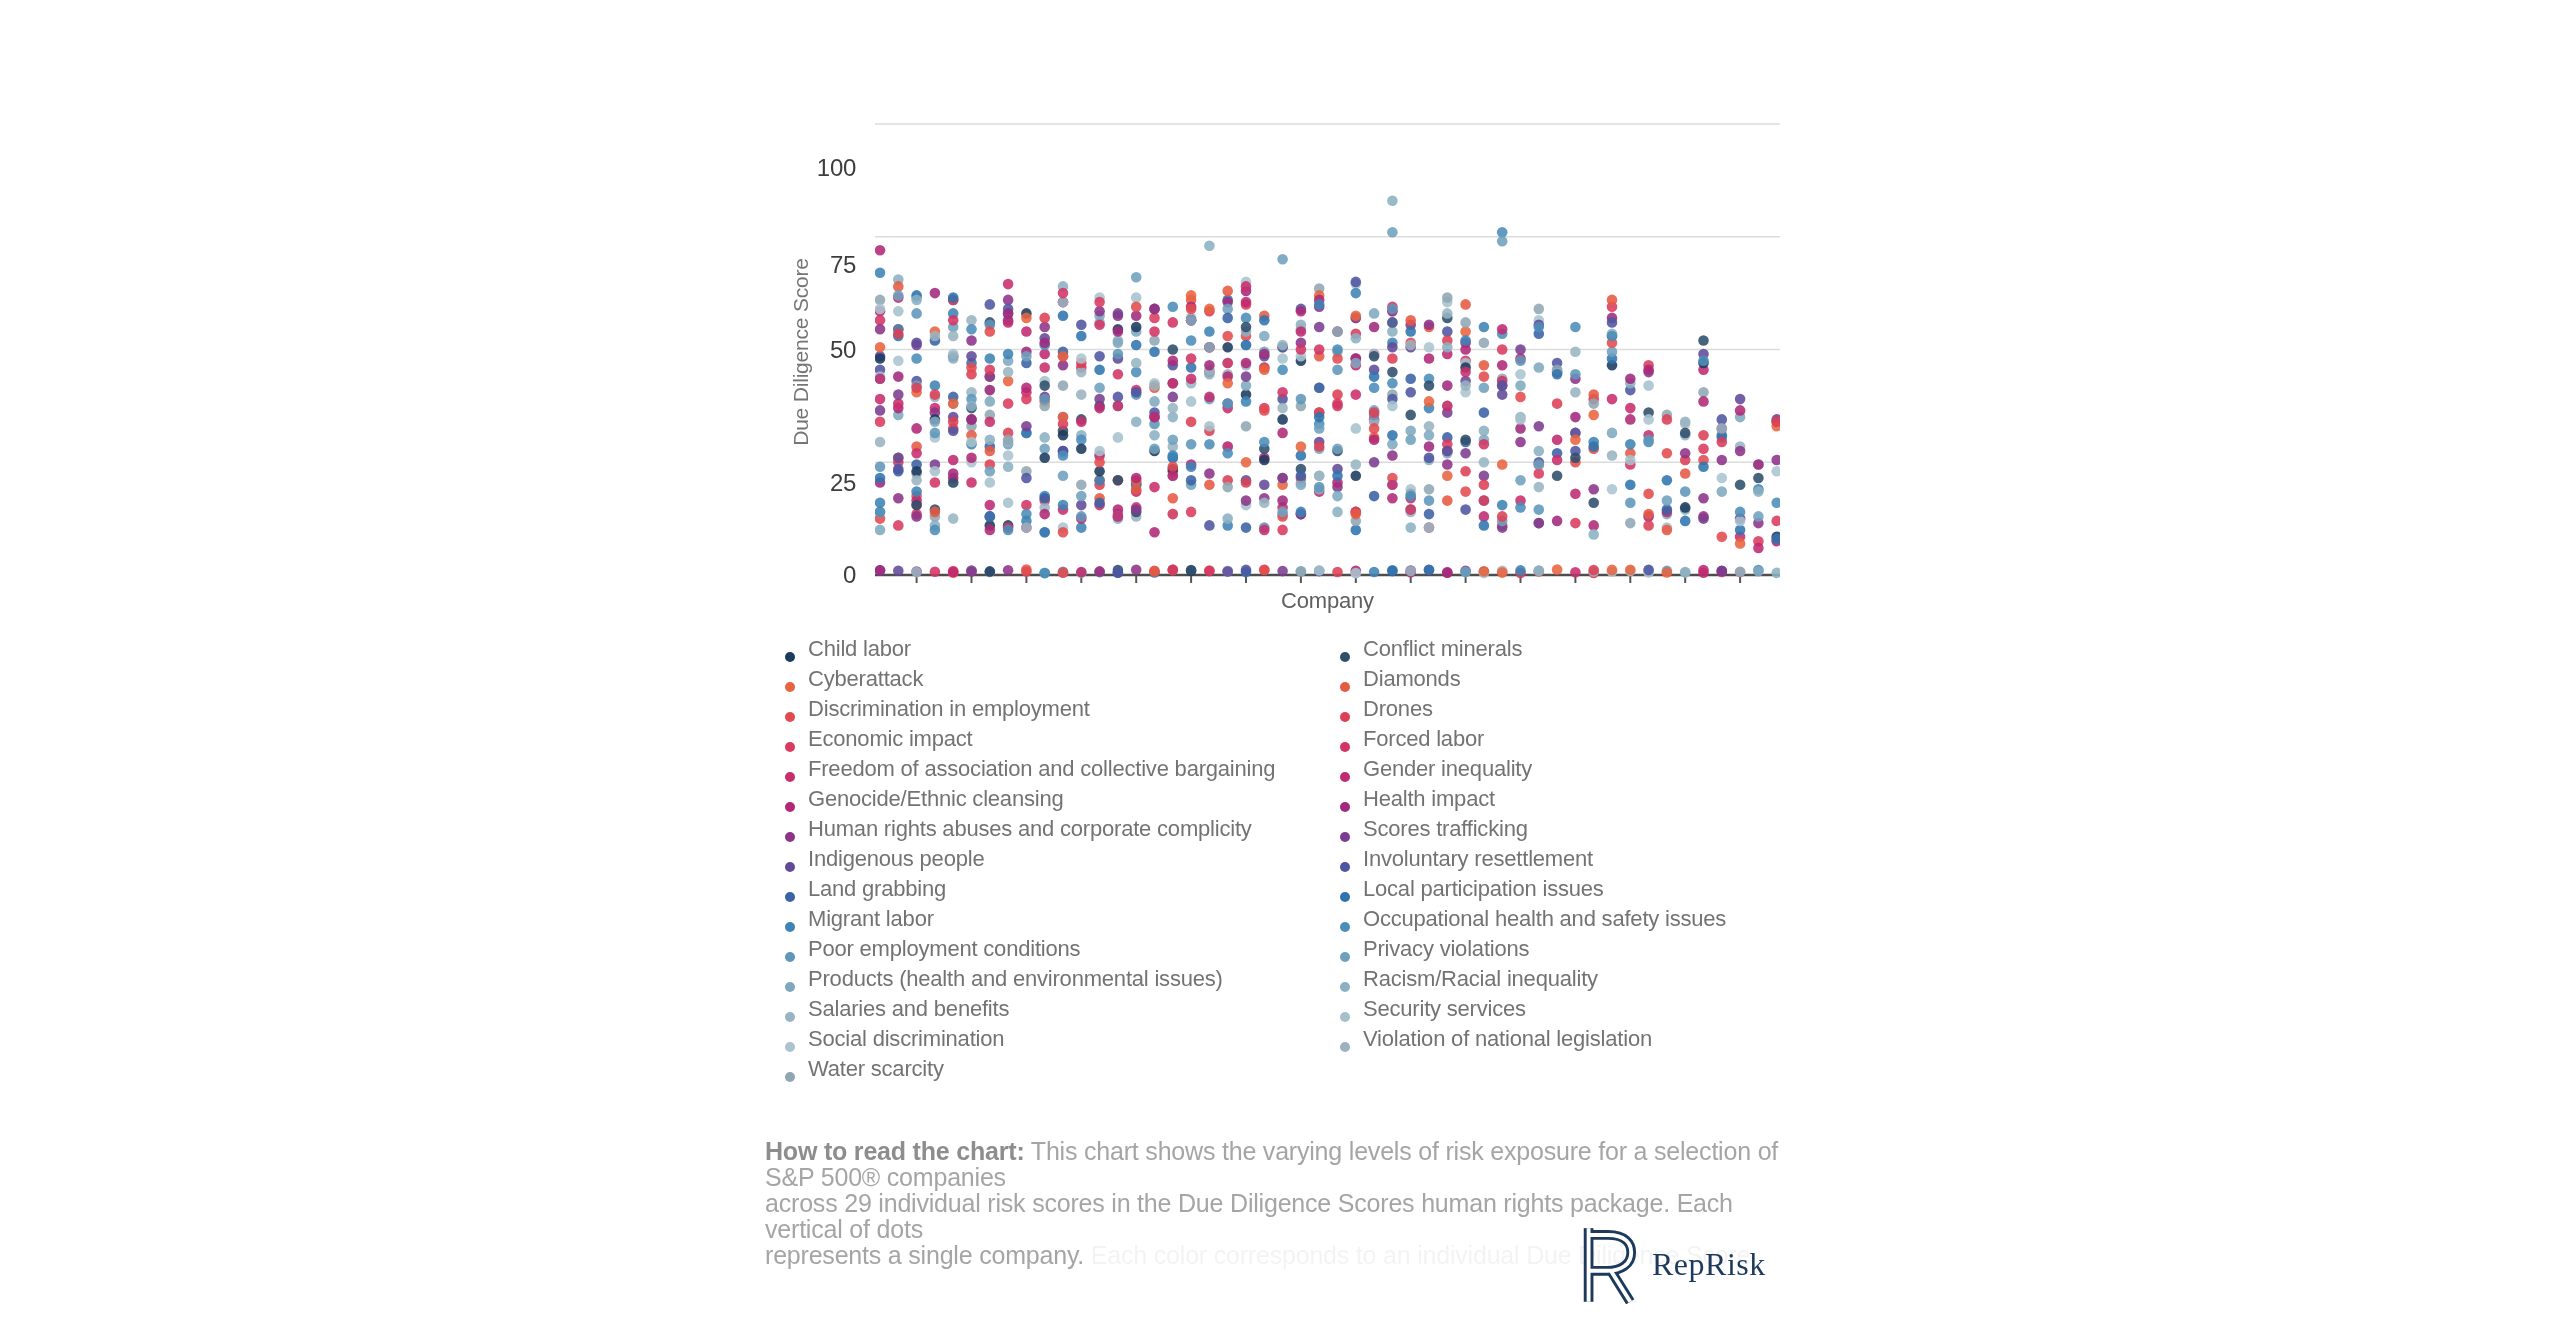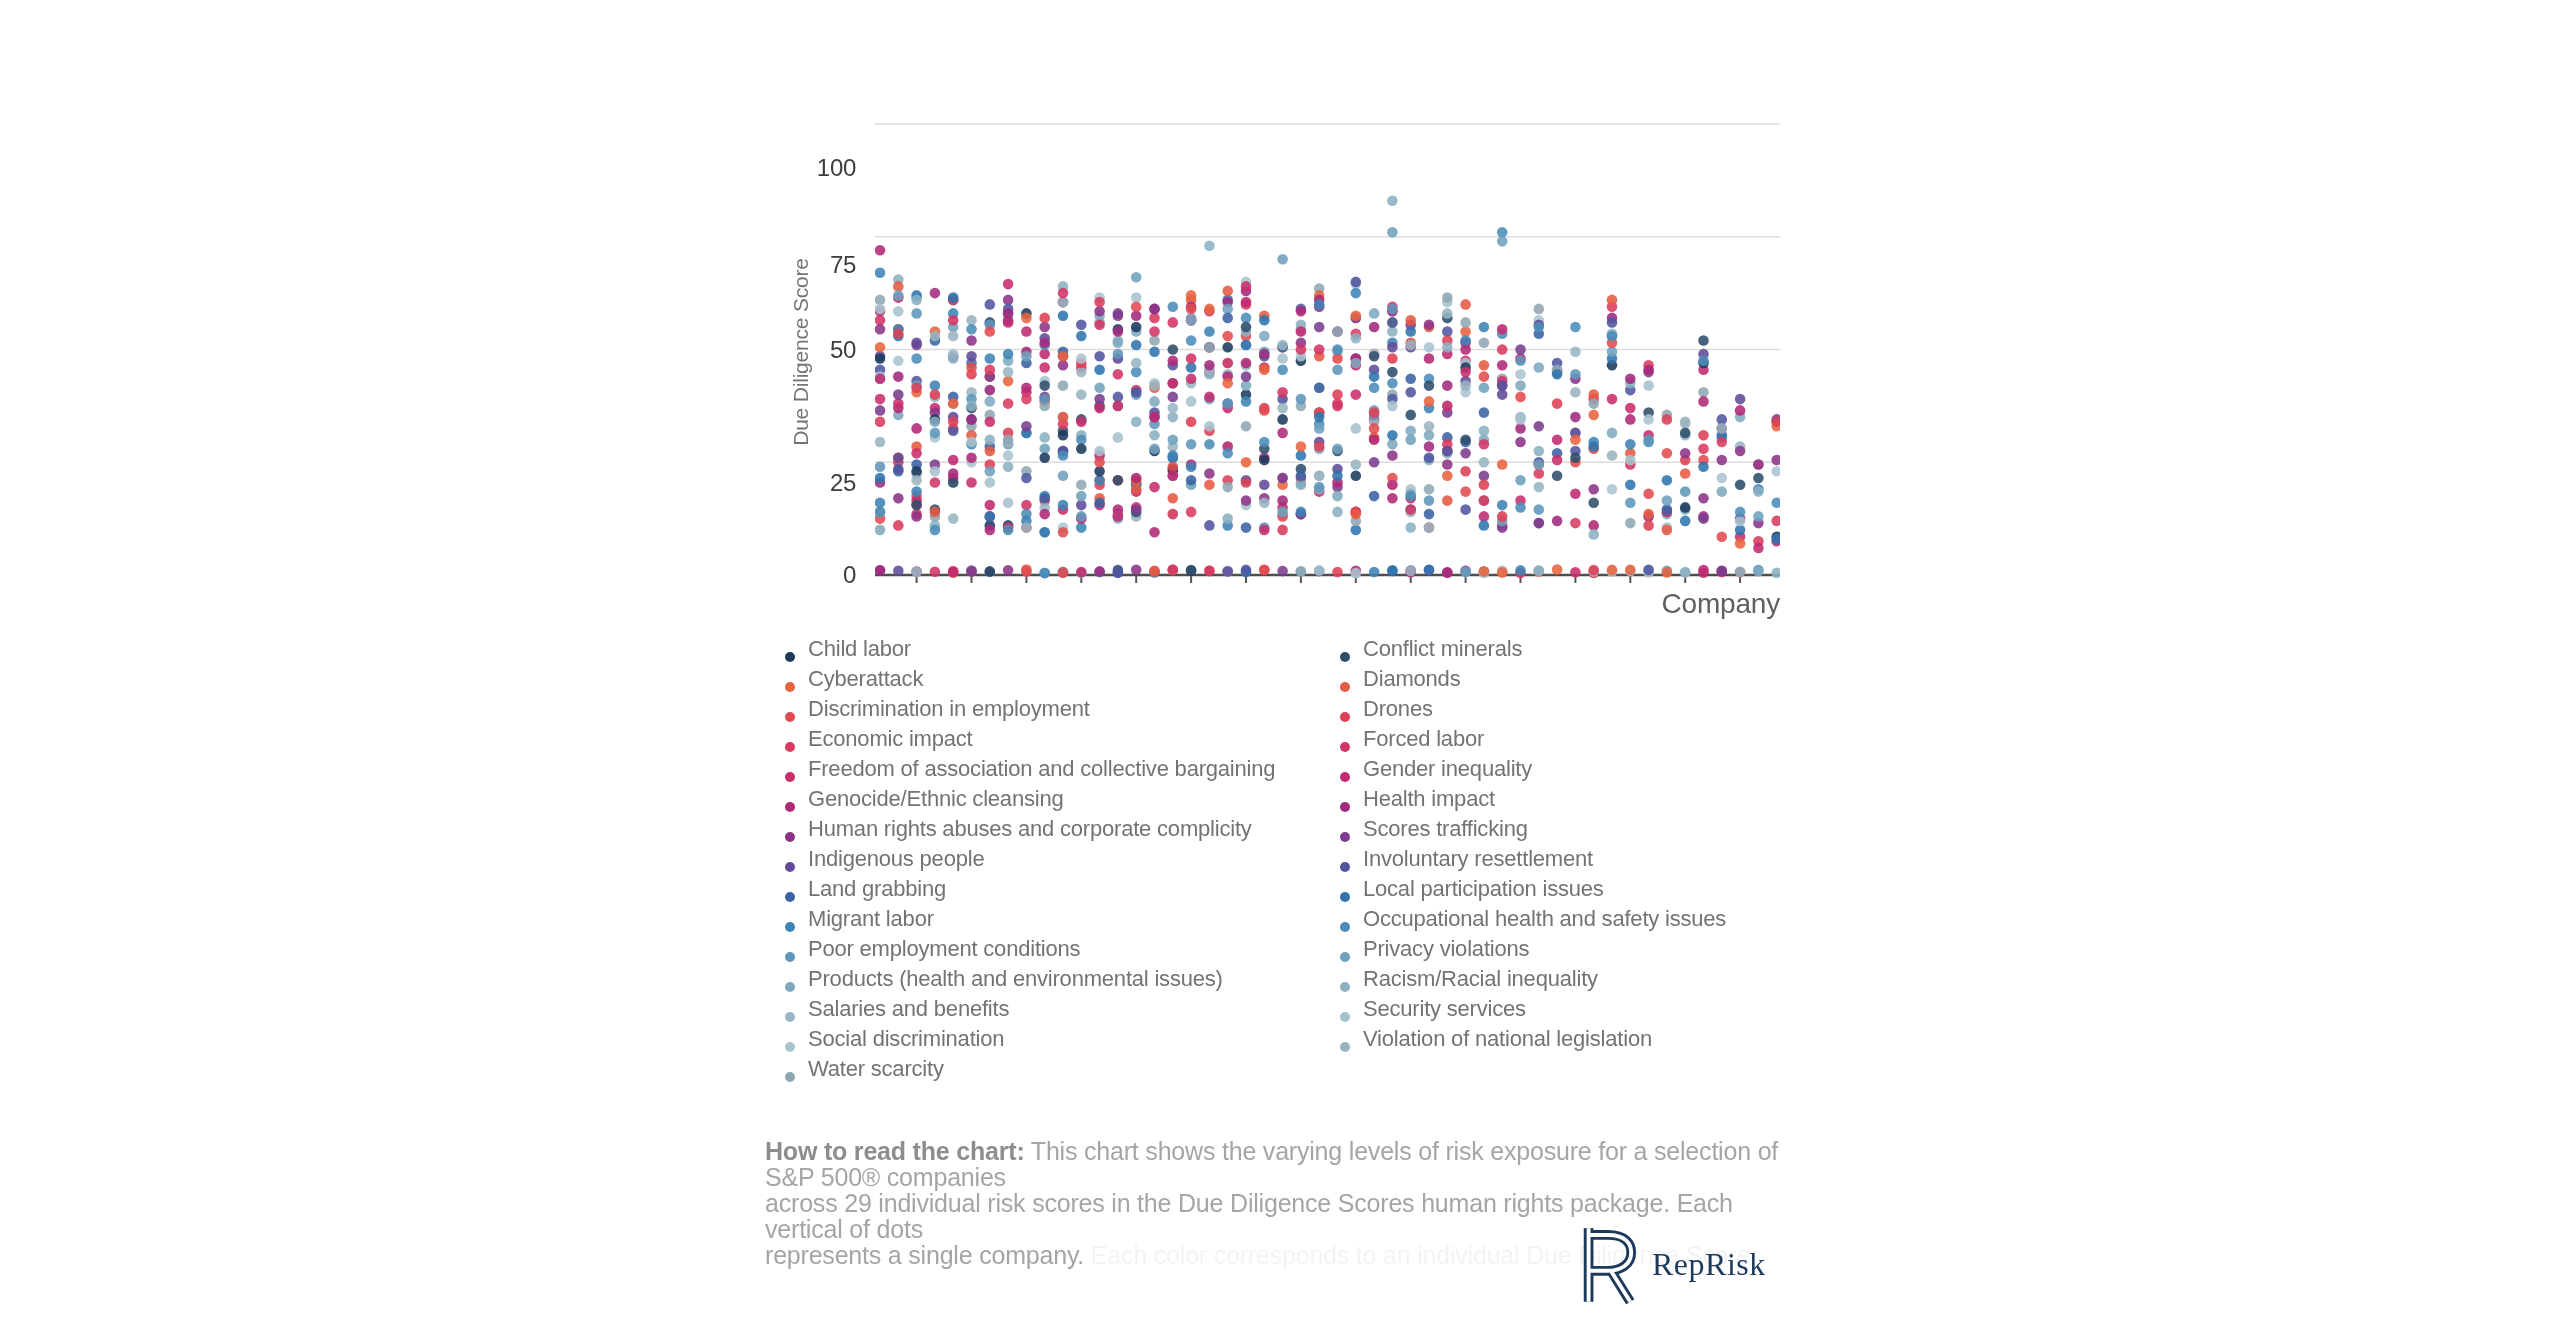--- a/index.html
+++ b/index.html
@@ -23,22 +23,22 @@
     white-space:nowrap;
     font-size:21px;color:#757575;letter-spacing:-0.2px;
   }
   .y-ticks{position:absolute;left:768px;top:0;width:88px;height:700px;}
   .y-tick-label{
     position:absolute;right:0;transform:translateY(-50%);
     font-size:24px;color:#3d3d3d;letter-spacing:-0.3px;
   }
   .plot-wrap{position:absolute;left:875px;top:110px;width:905px;height:480px;}
   .x-axis-label{
-    position:absolute;left:875px;top:588px;width:905px;text-align:right;
-    font-size:28px;color:#606060;letter-spacing:-0.2px;
+    position:absolute;left:875px;top:588px;width:905px;text-align:center;
+    font-size:22px;color:#606060;letter-spacing:-0.2px;
   }
   .legend-col{position:absolute;top:632px;}
   .legend-col.left{left:785px;}
   .legend-col.right{left:1340px;}
   .legend-item{
     display:flex;align-items:flex-end;height:30px;
     font-size:22px;color:#737373;letter-spacing:-0.2px;white-space:nowrap;
   }
   .legend-dot{
     width:10px;height:10px;border-radius:50%;

